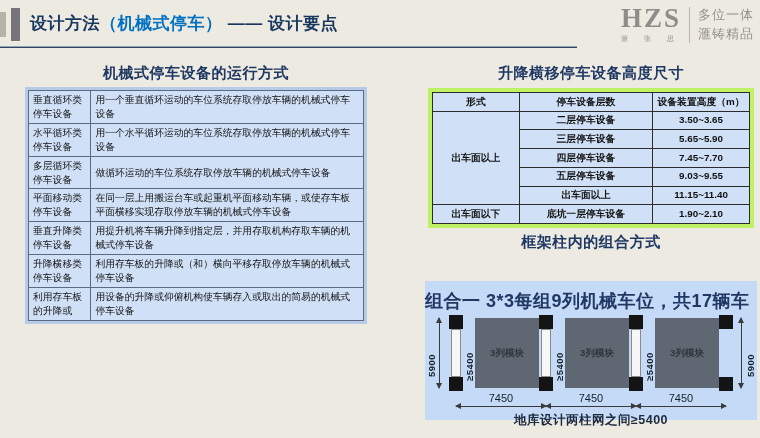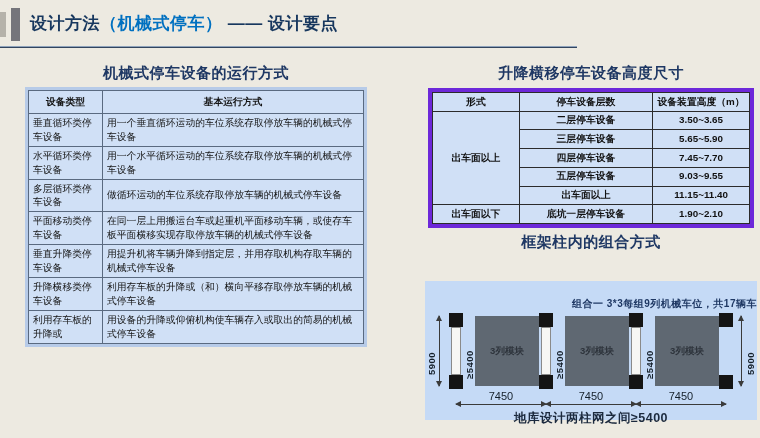--- a/index.html
+++ b/index.html
@@ -23,30 +23,30 @@
   .sec-title { position:absolute; font-size:15px; font-weight:bold; color:#1F3864; text-align:center; letter-spacing:0.5px; }
 
   
   .left-panel { position:absolute; left:25px; top:87px; width:342px; background:#b7cbe8; padding:3px; }
   .ltable { width:100%; border-collapse:collapse; font-size:9.8px; color:#141414; }
   .ltable td, .ltable th { border:1px solid #5a6a80; background:#d0e0f6; padding:2px 4px; line-height:1.42; vertical-align:middle; text-align:left; font-weight:normal; }
   .ltable th { text-align:center; font-weight:bold; padding:4px 4px; }
   .ltable .c-type { width:74px; }
 
   
-  .rt-panel { position:absolute; left:428px; top:88px; width:326px; background:#6d28d9; padding:4px; }
+  .rt-panel { position:absolute; left:428px; top:88px; width:326px; background:#bef264; padding:4px; }
   .rtable { width:100%; border-collapse:collapse; font-size:9.8px; font-weight:bold; color:#111; }
   .rtable td, .rtable th { border:1px solid #2b2b2b; background:#d0e0f6; text-align:center; padding:2.5px 2px; line-height:1.3; }
   .rtable .c1 { width:86px; } .rtable .c2 { width:132px; } .rtable .c3 { width:96px; }
 
   .r-subtitle { position:absolute; left:412px; top:257px; width:348px; text-align:center; font-size:11px; font-weight:bold; color:#1F3864; }
 
   
   .dg-panel { position:absolute; left:425px; top:281px; width:332px; height:139px; background:#c5daf6; }
-  .dg-caption { padding-top:16px; text-align:right; font-size:10px; font-weight:bold; color:#1F3864; letter-spacing:0.5px; }
+  .dg-caption { padding-top:8px; text-align:left; font-size:18px; font-weight:bold; color:#1F3864; letter-spacing:0.5px; }
   .dg-body { position:relative; width:100%; height:96px; margin-top:2px; }
   .sq { position:absolute; width:14px; height:14px; background:#141414; }
   .strip { position:absolute; width:10px; height:48px; top:14px; background:#f7f7f5; border:1px solid #8a8a8a; }
   .block { position:absolute; top:3px; width:64px; height:70px; background:#5f6872; display:flex; align-items:center; justify-content:center; }
   .block span { font-size:9.5px; color:#2e343c; font-weight:bold; }
   .vlabel { position:absolute; writing-mode:vertical-rl; transform:rotate(180deg); font-size:9.5px; font-weight:bold; color:#15202b; letter-spacing:0.5px; }
   .dimlabel { position:absolute; font-size:11px; color:#15202b; text-align:center; }
   .hdim { position:absolute; height:1px; background:#3a3a3a; }
   .hdim::before { content:""; position:absolute; left:-1px; top:-3px; border-top:3.5px solid transparent; border-bottom:3.5px solid transparent; border-right:6px solid #3a3a3a; }
   .hdim::after { content:""; position:absolute; right:-1px; top:-3px; border-top:3.5px solid transparent; border-bottom:3.5px solid transparent; border-left:6px solid #3a3a3a; }
@@ -59,29 +59,36 @@
 <body>
 
 <div class="slide">
 
   <div class="hbar1"></div>
   <div class="hbar2"></div>
   <div class="htitle">
     <span>设计方法</span><span class="hl">（机械式停车）</span><span> </span><span>——  设计要点</span>
   </div>
   <div class="hunderline"></div>
+  <div class="logo">
+    <div class="logo-main">
+      <div class="logo-hzs">HZS</div>
+      <div class="logo-sub">滙 张 思</div>
+    </div>
+    <div class="logo-div"></div>
+    <div class="logo-tag">
+      <div>多位一体</div>
+      <div>滙铸精品</div>
+    </div>
+  </div>
 
   <div class="sec-title" style="left:25px; top:64px; width:342px;">机械式停车设备的运行方式</div>
   <div class="left-panel">
     <table class="ltable">
       <tbody>
-          <tr>
-        <th class="c-type">设备类型</th>
-        <th>基本运行方式</th>
-      </tr>
       <tr>
         <td>垂直循环类停车设备</td>
         <td>用一个垂直循环运动的车位系统存取停放车辆的机械式停车设备</td>
       </tr>
       <tr>
         <td>水平循环类停车设备</td>
         <td>用一个水平循环运动的车位系统存取停放车辆的机械式停车设备</td>
       </tr>
       <tr>
         <td>多层循环类停车设备</td>

